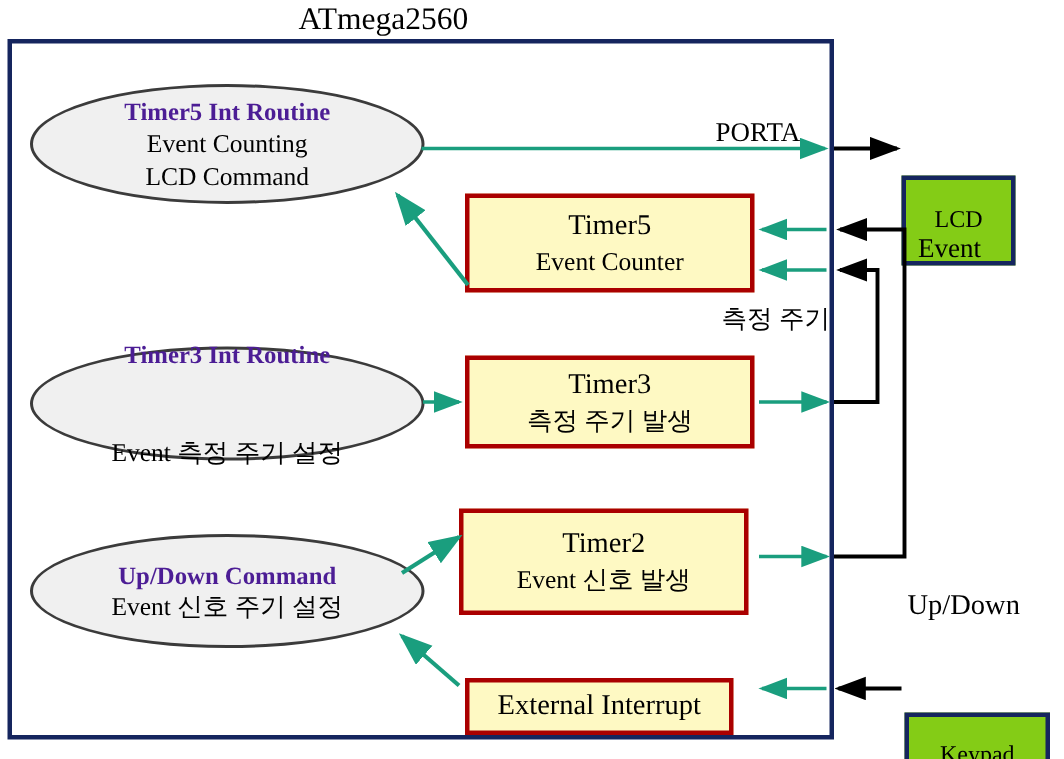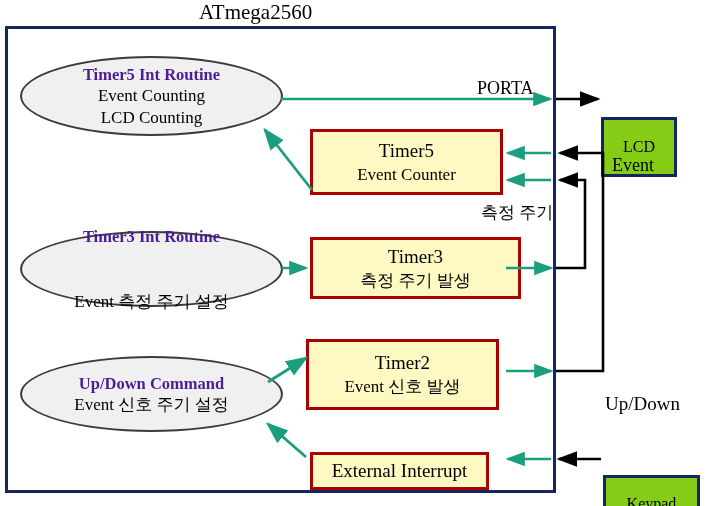--- a/index.html
+++ b/index.html
@@ -103,39 +103,39 @@
 
 <div id="stage">
 
   <div class="lbl" id="chip-title">ATmega2560</div>
 
   <div id="chip-box"></div>
 
   <div class="ellipse" style="left:20px; top:56px; width:263px; height:80px;">
     <div class="ell-title">Timer5 Int Routine</div>
     <div class="ell-line">Event Counting</div>
-    <div class="ell-line">LCD Counting</div>
+    <div class="ell-line">LCD Command</div>
   </div>
 
   <div class="ellipse" style="left:20px; top:231px; width:263px; height:76px;gap:44px;">
     <div class="ell-title">Timer3 Int Routine</div>
     <div class="ell-line">Event 측정 주기 설정</div>
   </div>
 
   <div class="ellipse" style="left:20px; top:356px; width:263px; height:76px;">
     <div class="ell-title">Up/Down Command</div>
     <div class="ell-line">Event 신호 주기 설정</div>
   </div>
 
   <div class="rbox" style="left:310px; top:129px; width:193px; height:66px;">
     <div class="rbox-t1">Timer5</div>
     <div class="rbox-t2">Event Counter</div>
   </div>
 
-  <div class="rbox" style="left:310px; top:237px; width:211px; height:62px;">
+  <div class="rbox" style="left:310px; top:237px; width:193px; height:62px;">
     <div class="rbox-t1">Timer3</div>
     <div class="rbox-t2">측정 주기 발생</div>
   </div>
 
   <div class="rbox" style="left:306px; top:339px; width:193px; height:71px;">
     <div class="rbox-t1">Timer2</div>
     <div class="rbox-t2">Event 신호 발생</div>
   </div>
 
   <div class="rbox" style="left:310px; top:452px; width:179px; height:38px;">

